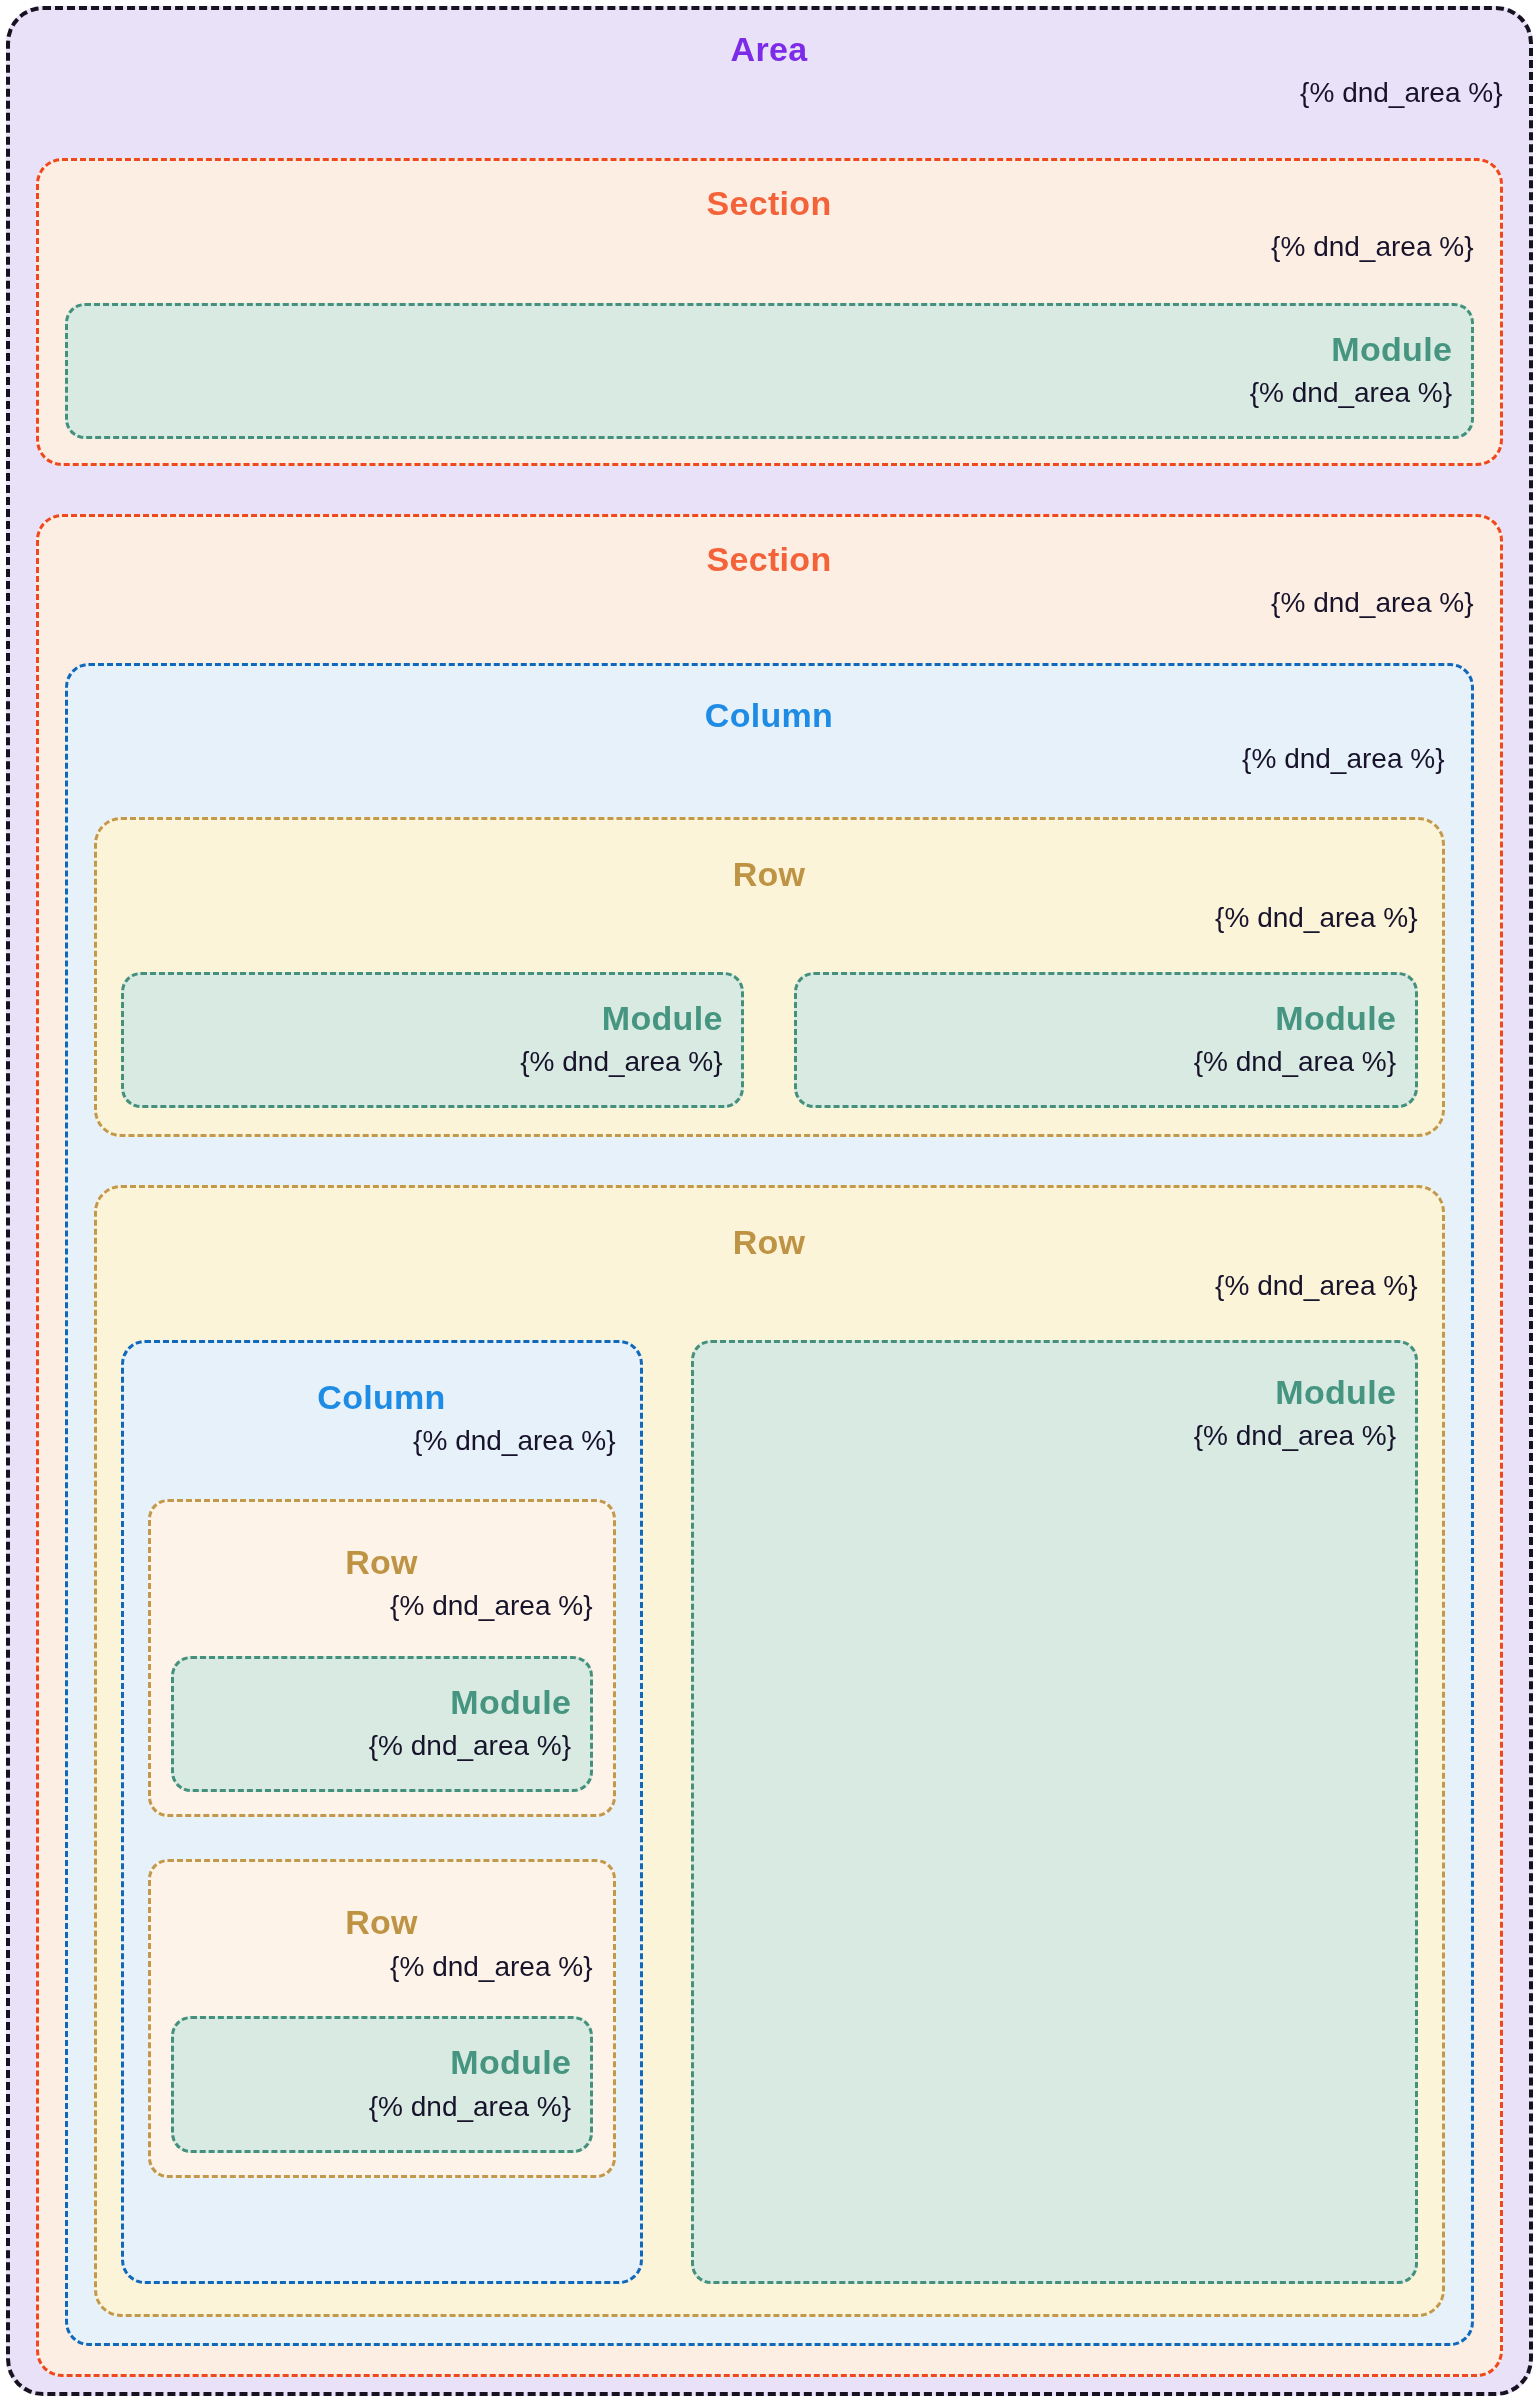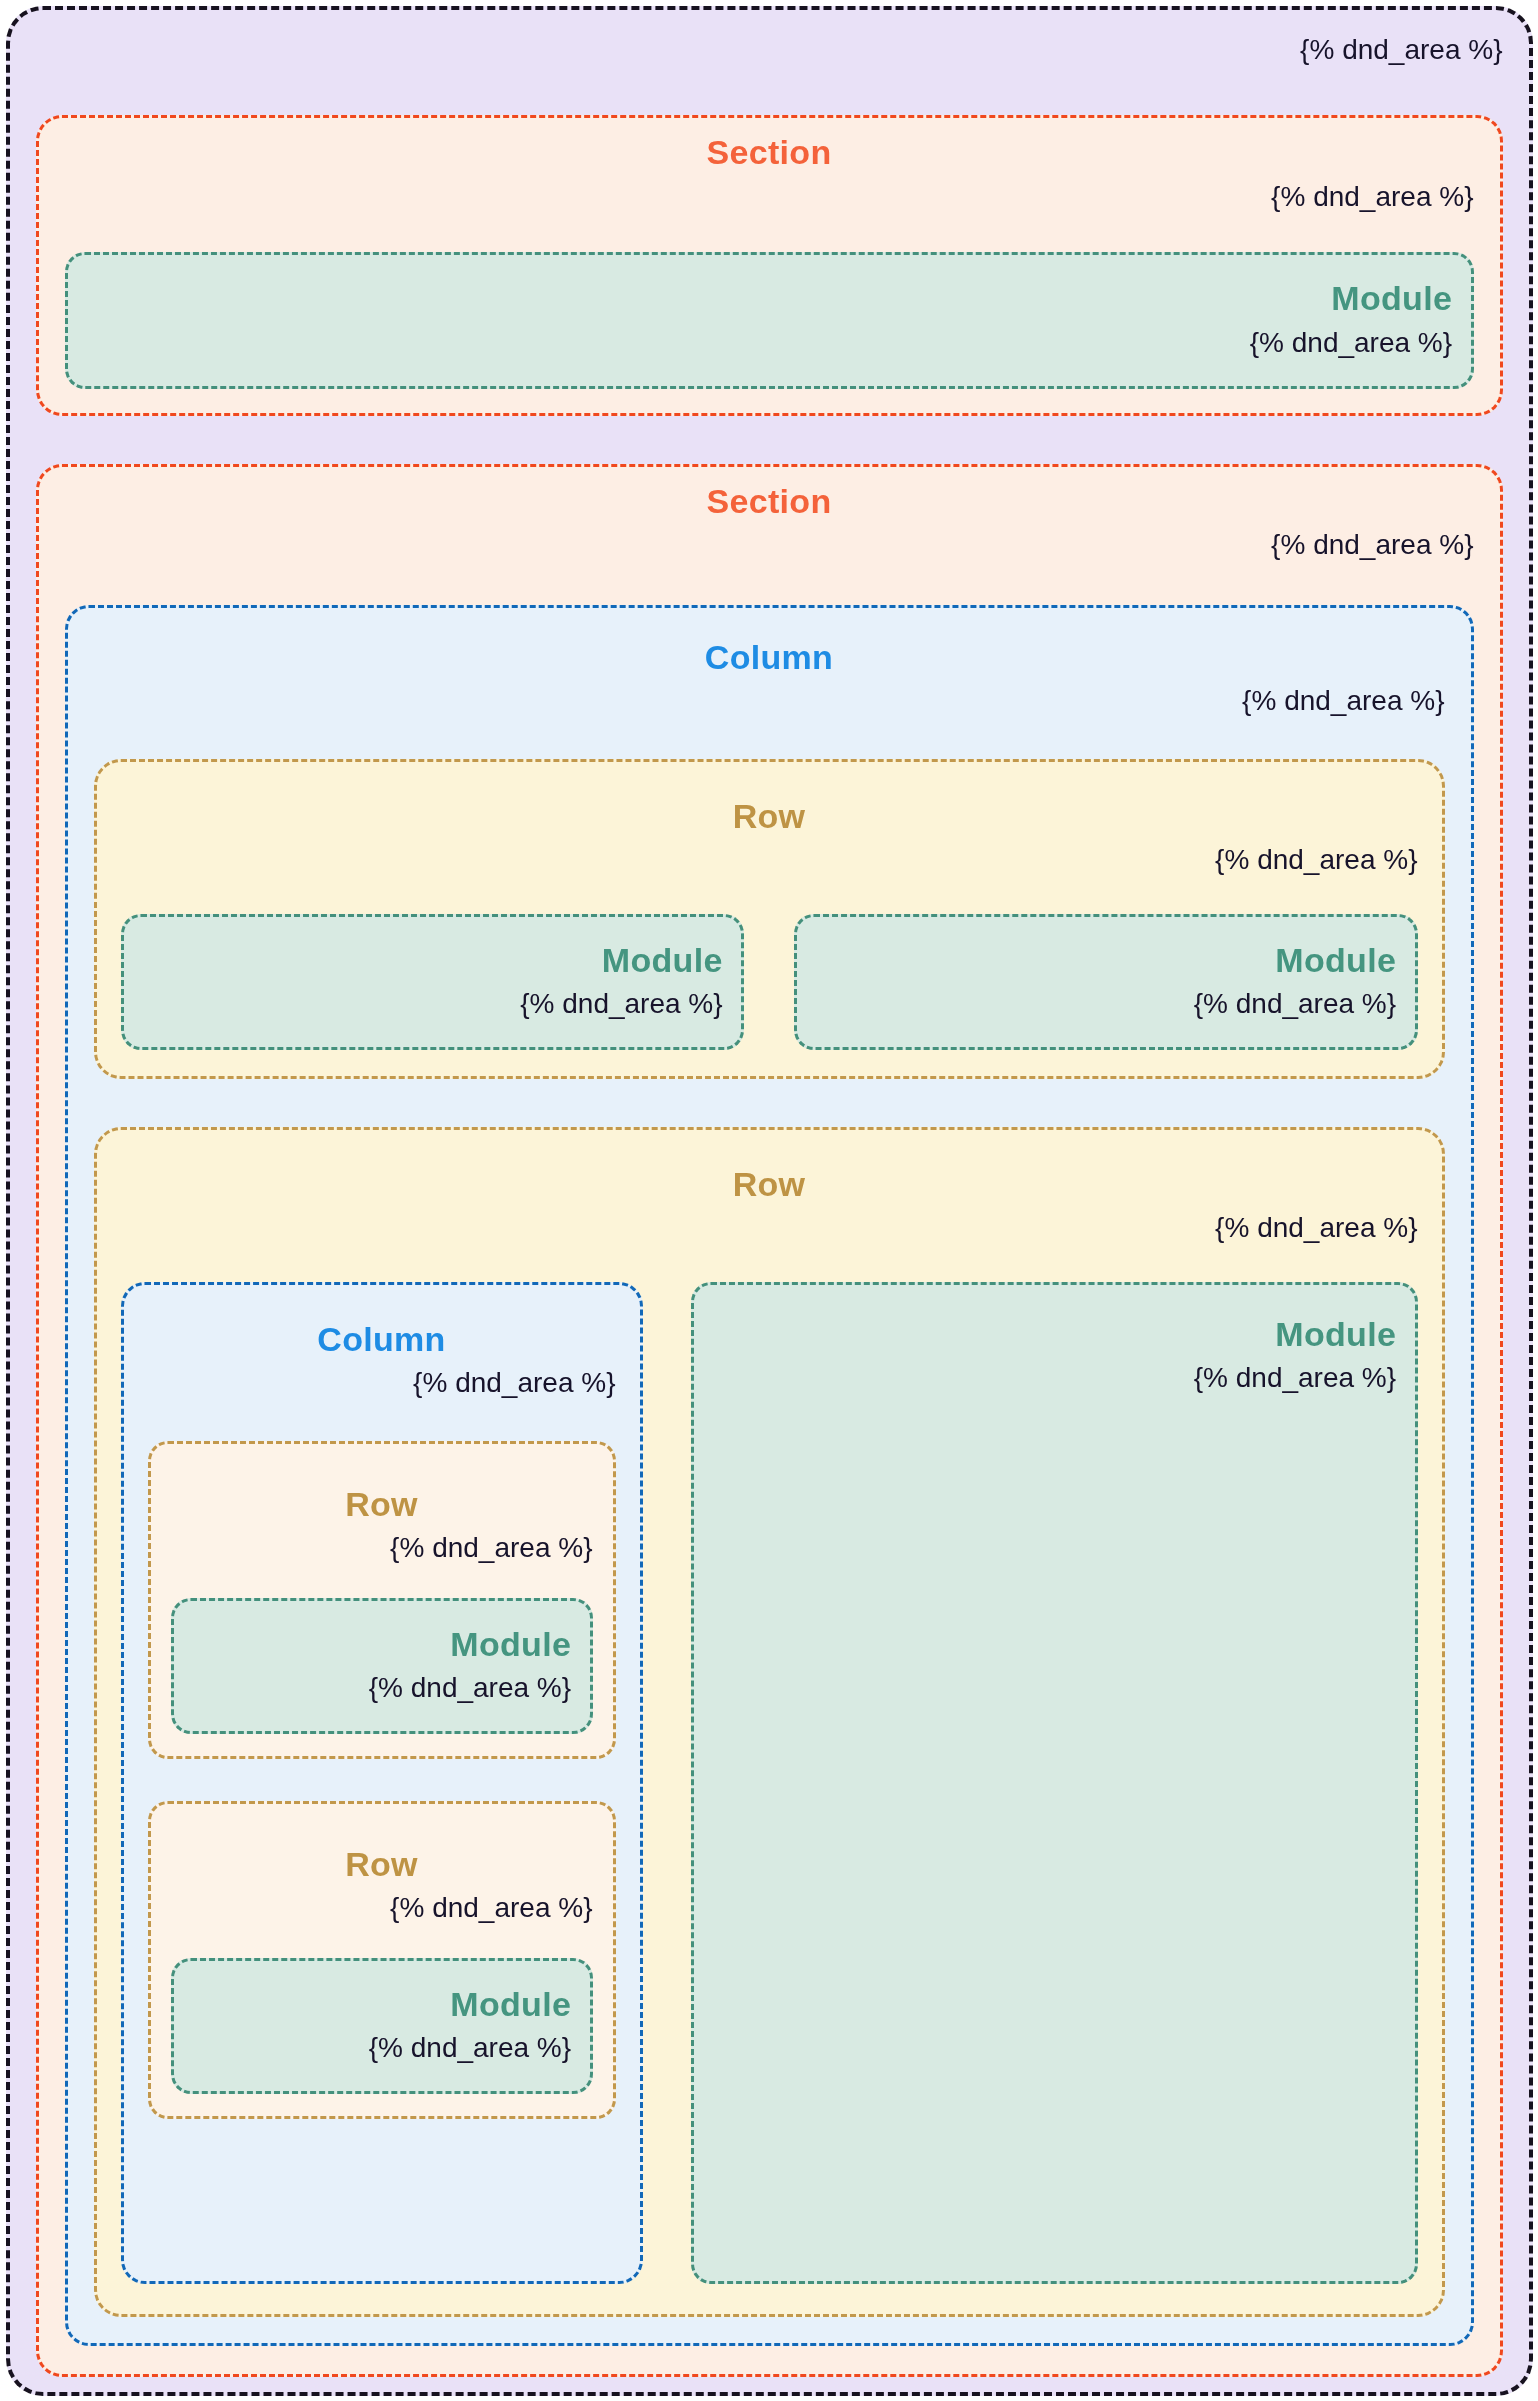--- a/index.html
+++ b/index.html
@@ -23,21 +23,21 @@
     height:100%;display:flex;flex-direction:column;
     border-width:4.6px;border-radius:37px;
     background:var(--area_bg,#E9E1F7);border-color:var(--area_border,#17121F);
     padding:18.4px 26px 14.8px;
   }
   .area>.b-title{color:var(--area_title,#7C2BE8);}
   
   .sec{
     border-radius:26px;
     background:var(--section_bg,#FDEEE4);border-color:var(--section_border,#F0481E);
-    padding:13px 26px 24px;
+    padding:21px 26px 24px;
   }
   .sec>.b-title{color:var(--section_title,#F4623A);}
   .sec1{margin-top:46px;}
   .sec2{margin-top:48px;flex:1;display:flex;flex-direction:column;padding-bottom:28px;}
   
   .mod{
     border-radius:20px;
     background:var(--module_bg,#D8EAE2);border-color:var(--module_border,#44907C);
     padding:22px 18.4px 24px;
   }
@@ -76,20 +76,21 @@
   .nrow2{margin-top:42px;}
   .nrow>.mod{margin-top:31px;}
   .bigmod{flex:1;padding-top:28px;}
 </style>
 </head>
 <body>
 
 <div class="canvas">
 
   <div class="bx area">
+    <div class="b-title">Area</div>
     <div class="b-tag">{% dnd_area %}</div>
 
     <div class="bx sec sec1">
       <div class="b-title">Section</div>
       <div class="b-tag">{% dnd_area %}</div>
 
       <div class="bx mod mod1">
         <div class="b-title">Module</div>
         <div class="b-tag">{% dnd_area %}</div>
       </div>

